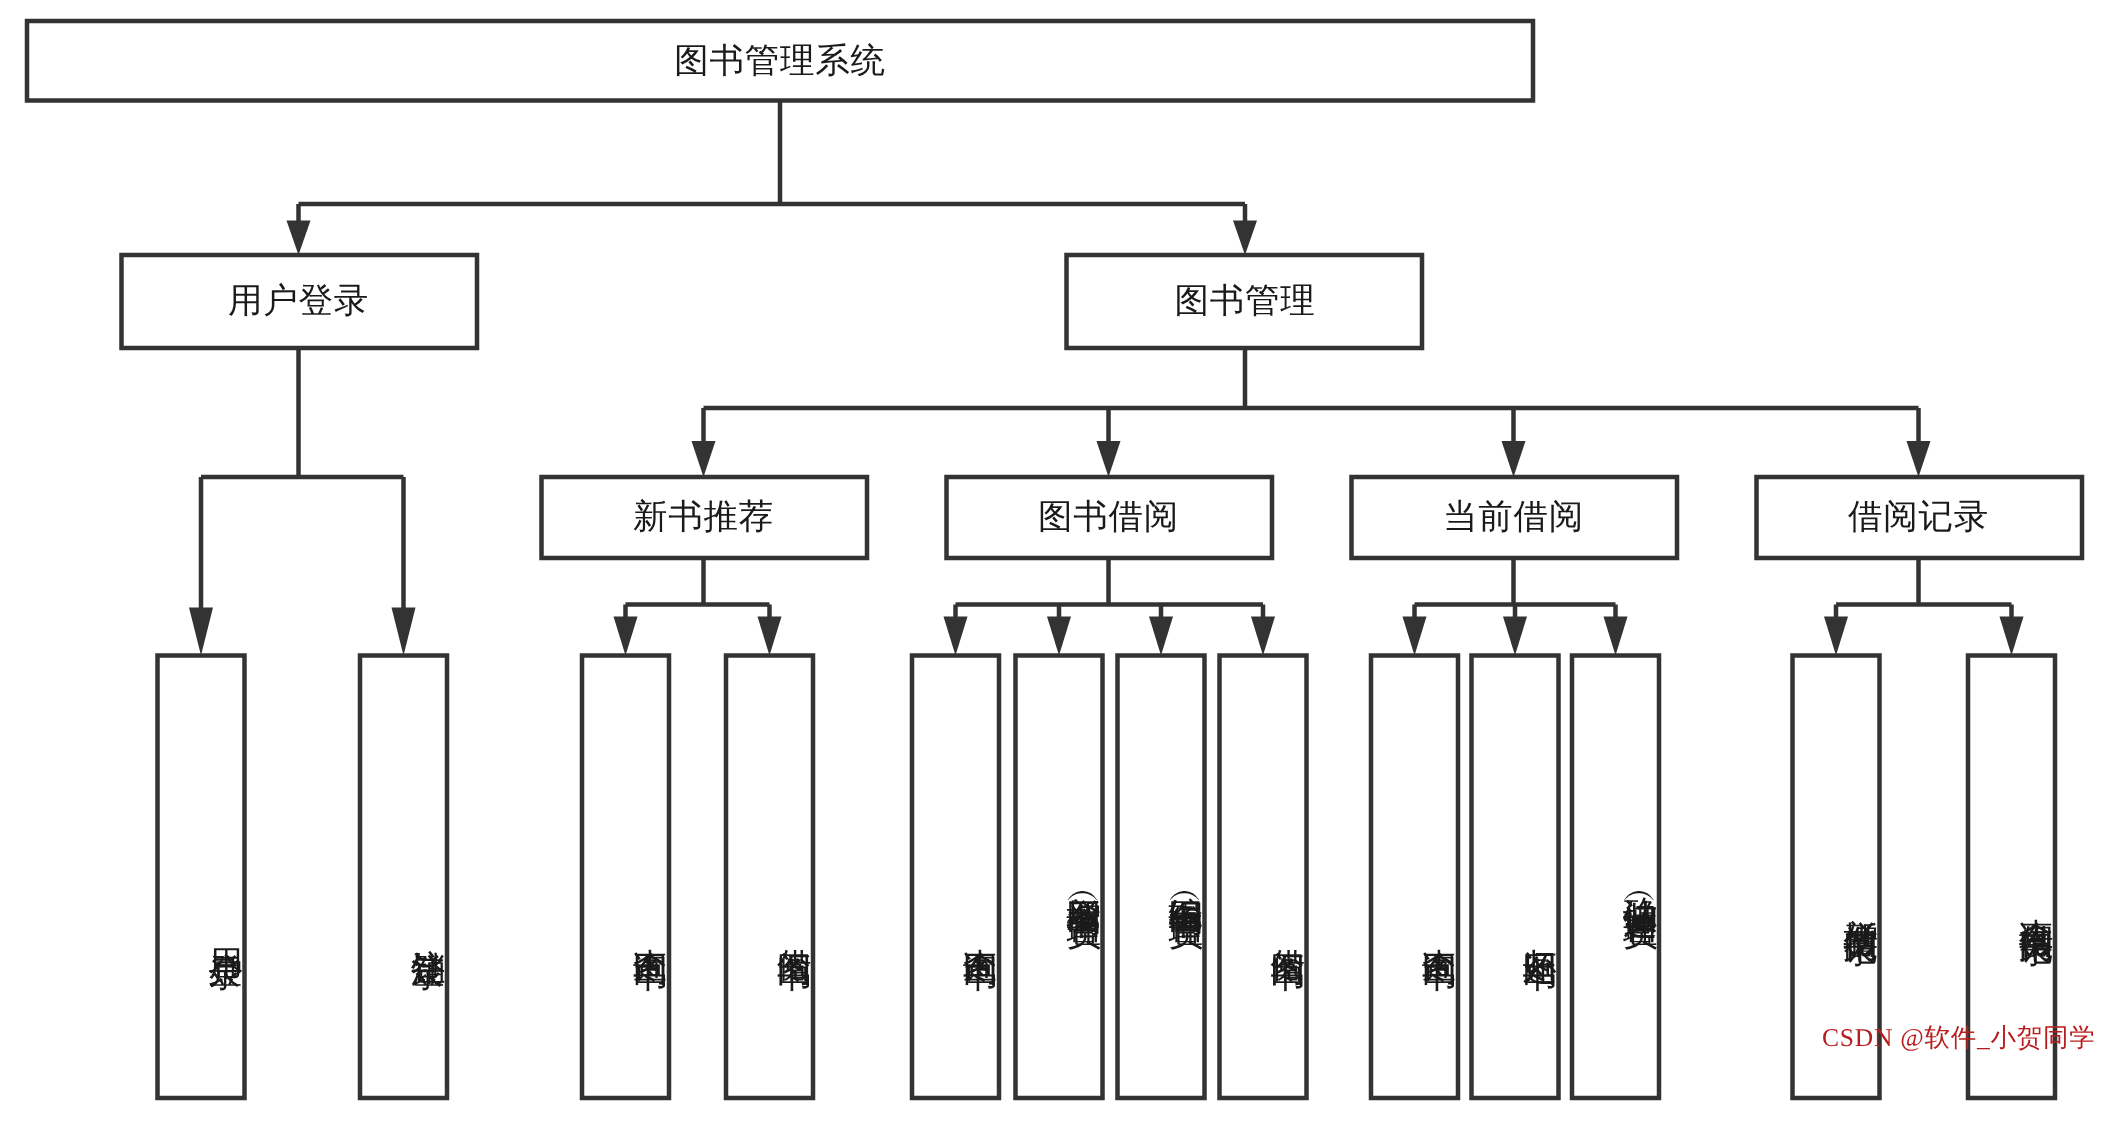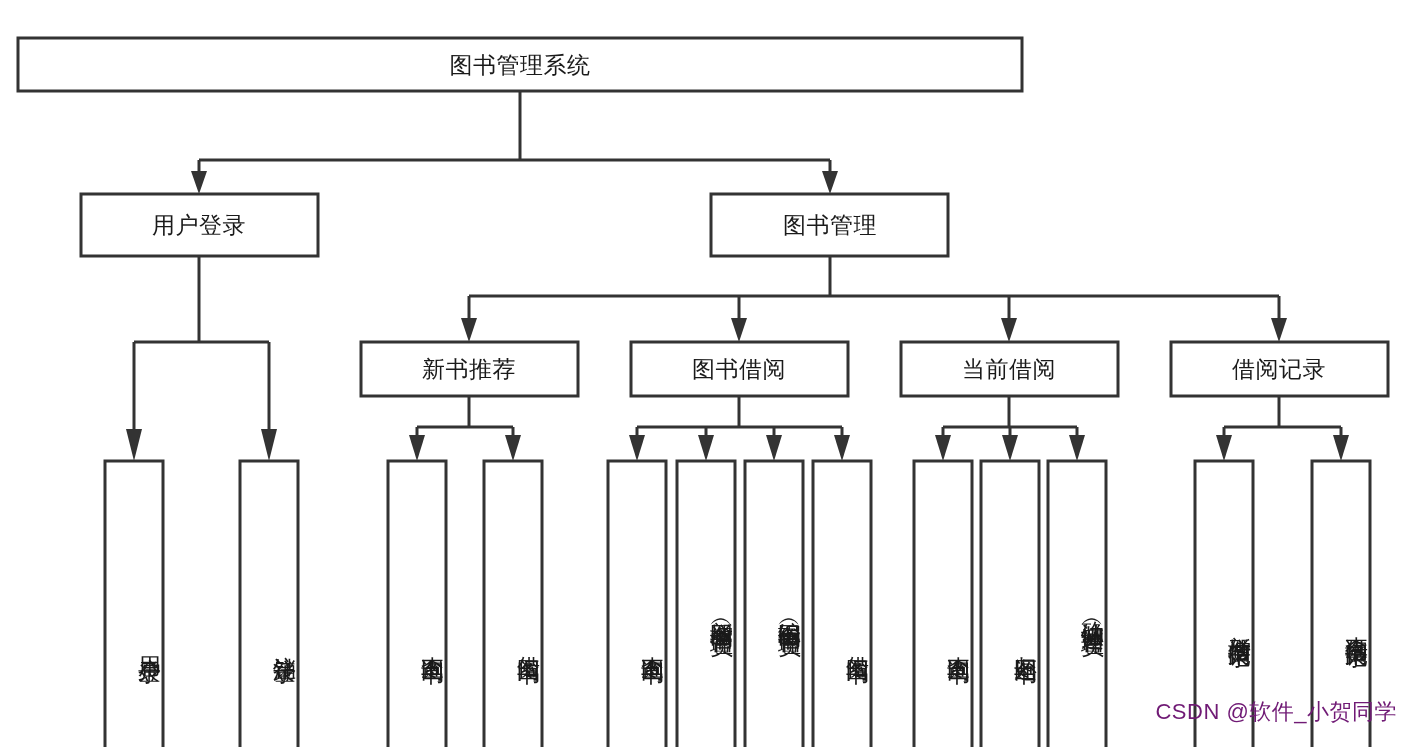--- a/index.html
+++ b/index.html
@@ -11,21 +11,20 @@
     width: 1405px;
     height: 747px;
     overflow: hidden;
     font-family: "DejaVu Sans", "Liberation Sans", sans-serif;
   }
   #chart-root {
     position: relative;
     width: 1405px;
     height: 709px;
     background: #ffffff;
-    margin-top: 24px;
   }
   svg.diagram {
     position: absolute;
     left: 0;
     top: 0;
     width: 1405px;
     height: 747px;
     display: block;
   }
   .nodebox {
@@ -63,23 +62,23 @@
     line-height: 1.15;
     color: #1a1a1a;
     letter-spacing: 2px;
     white-space: nowrap;
     pointer-events: none;
   }
   .watermark {
     position: absolute;
     right: 8px;
     bottom: 6px;
-    font-family: Liberation Sans, sans-serif;
-    font-size: 22px;
-    color: #701a75;
+    font-family: Liberation Serif, serif;
+    font-size: 17px;
+    color: #b91c1c;
     letter-spacing: 0.5px;
     white-space: nowrap;
   }
 </style>
 </head>
 <body>
 
 <div id="chart-root">
 
   <svg class="diagram" viewBox="0 0 1405 747">

